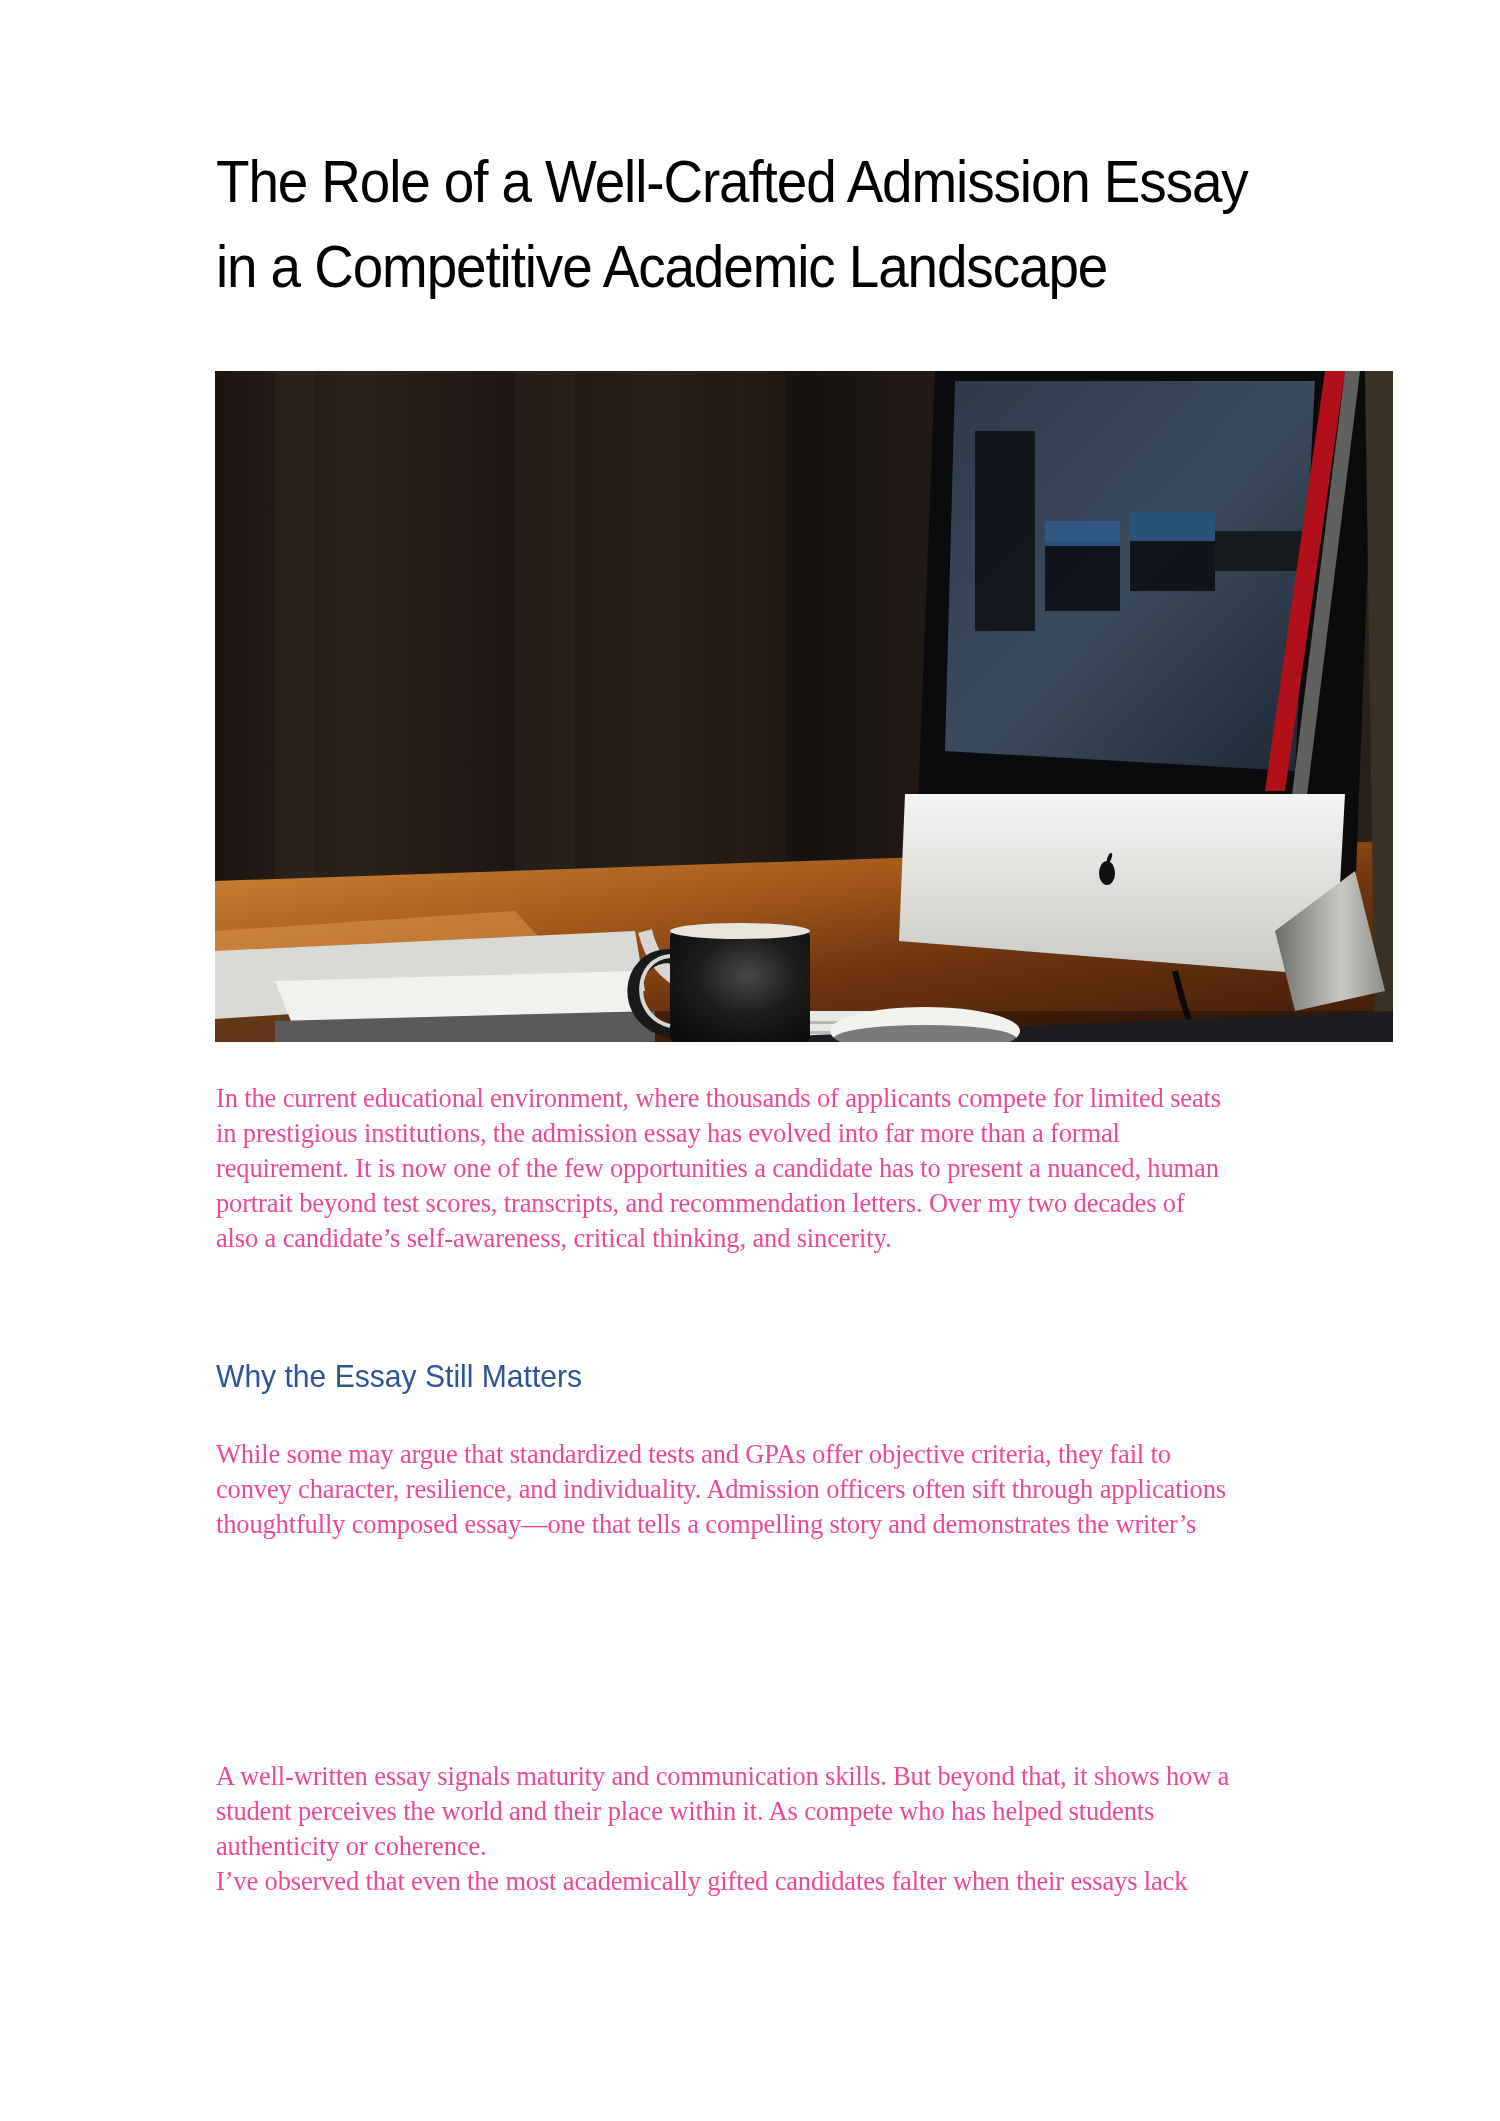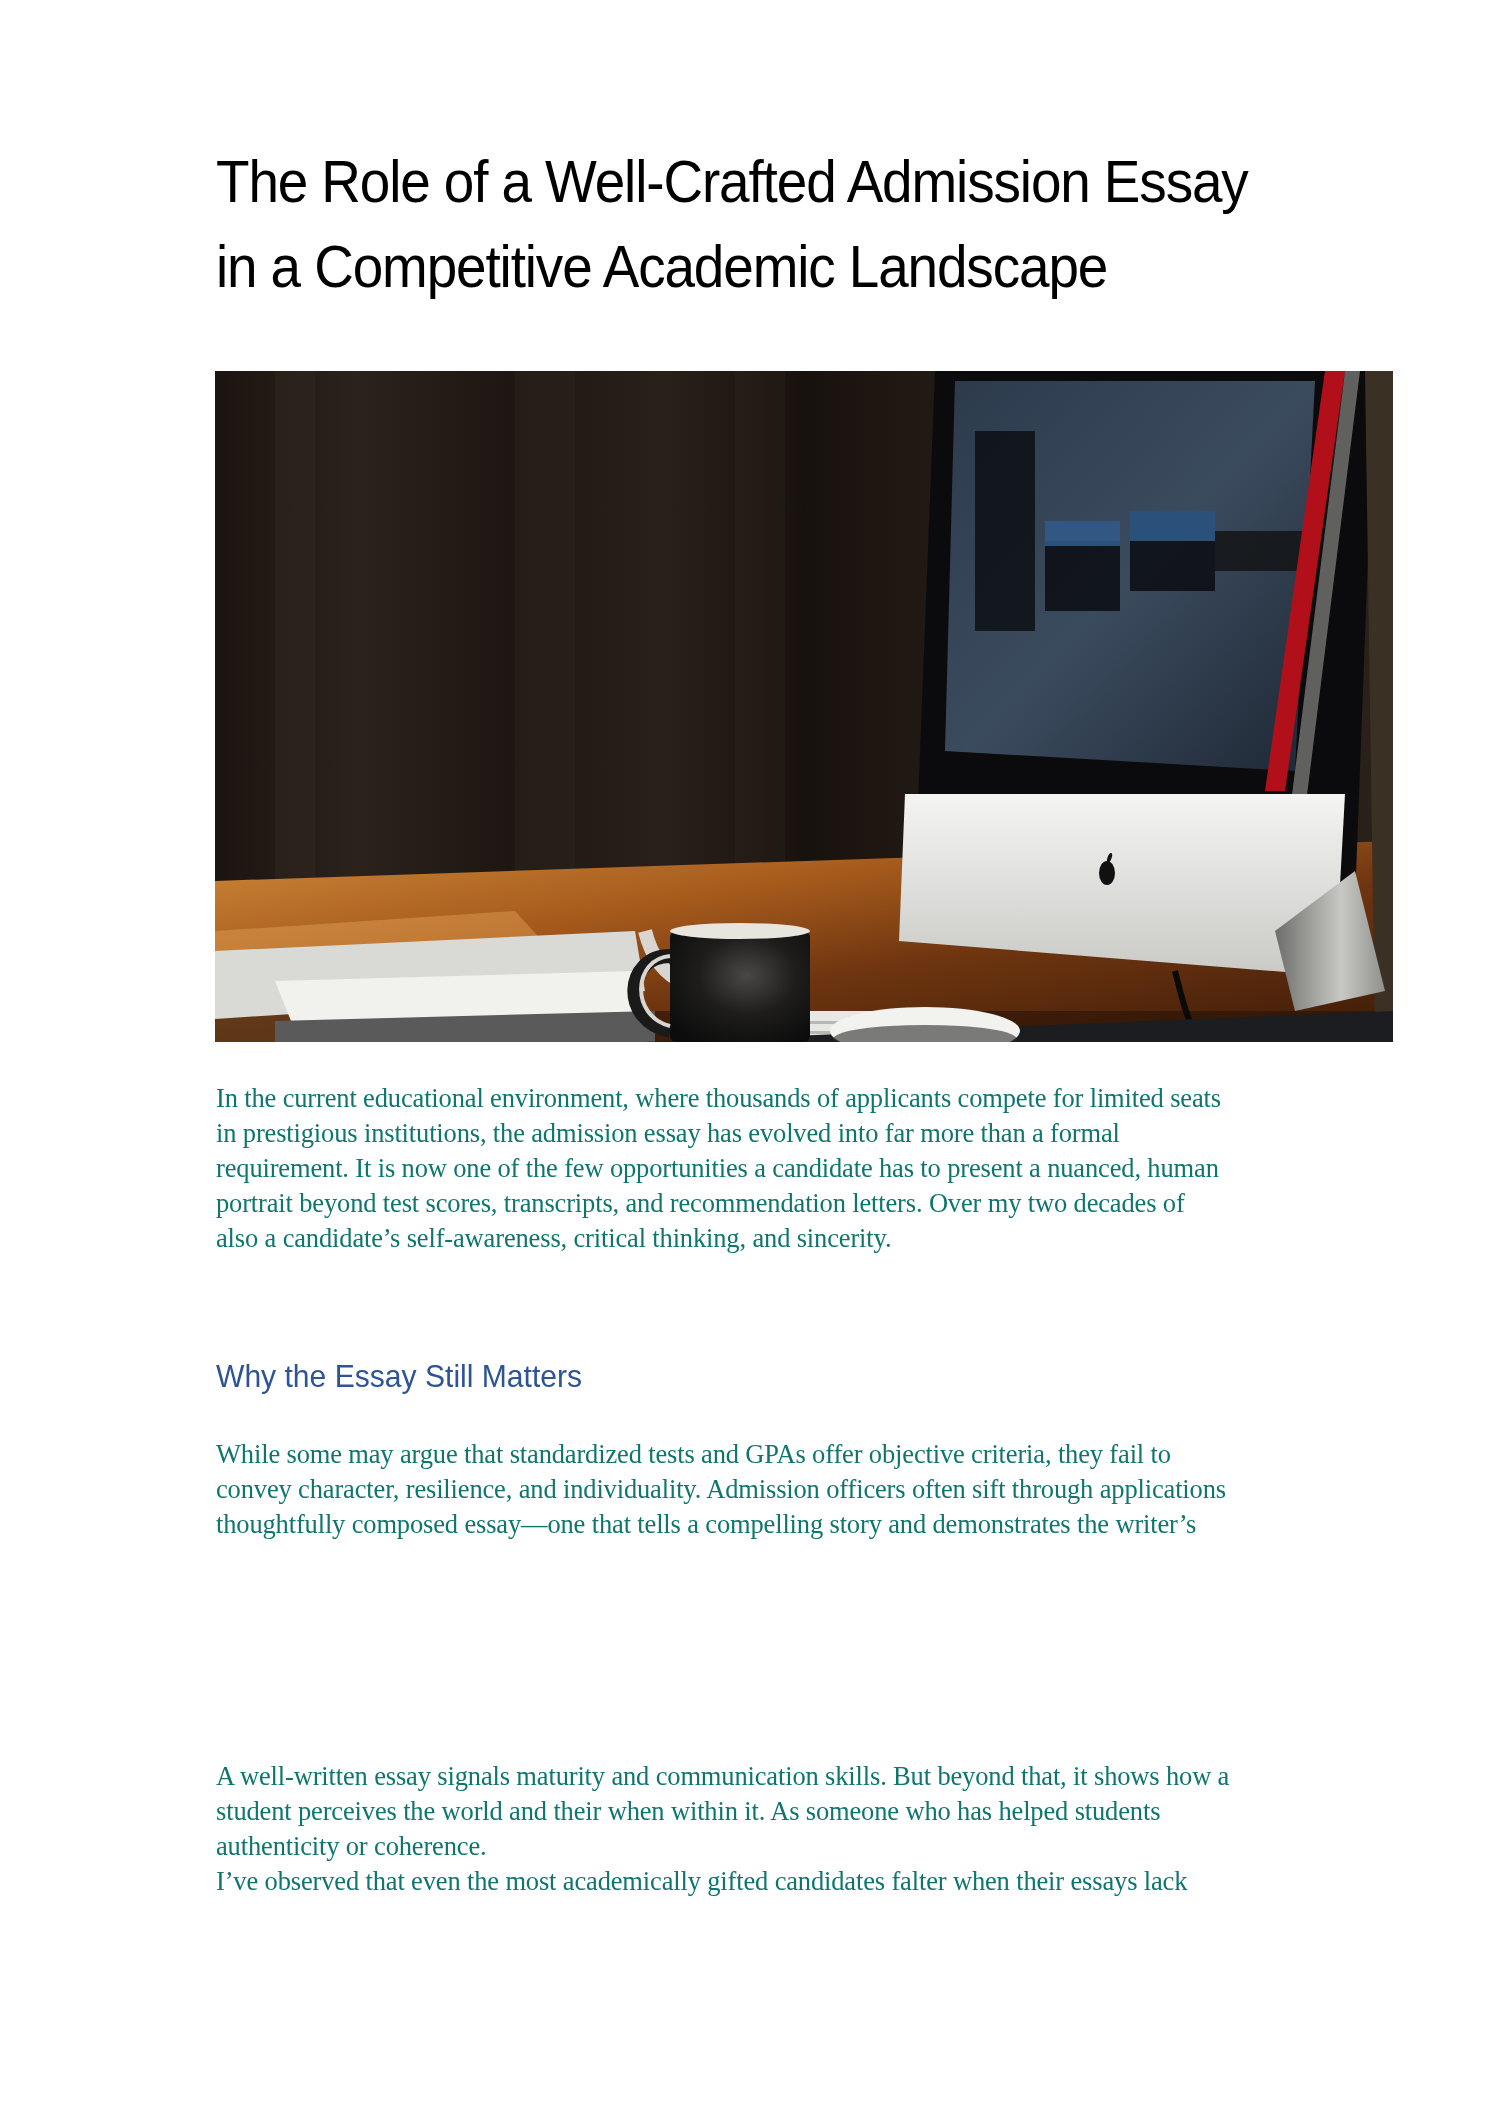--- a/index.html
+++ b/index.html
@@ -44,21 +44,21 @@
       height: 671px;
       overflow: hidden;
       background: #1a1410;
     }
     .hero svg { display: block; width: 100%; height: 100%; }
 
     .body-text {
       font-family: "Liberation Serif", "DejaVu Serif", serif;
       font-size: 26.5px;
       line-height: 35px;
-      color: #0f766e;
+      color: #ec4899;
       margin: 0;
       position: absolute;
       left: 0;
       width: 1200px;
       letter-spacing: -0.15px;
     }
     .body-text span { display: block; white-space: nowrap; }
 
     .p1 { top: 1081px; }
     .p2 { top: 1437px; }
@@ -195,18 +195,18 @@
   <h2 class="section-heading">Why the Essay Still Matters</h2>
 
   <p class="body-text p2">
     <span>While some may argue that standardized tests and GPAs offer objective criteria, they fail to</span>
     <span>convey character, resilience, and individuality. Admission officers often sift through applications</span>
     <span>thoughtfully composed essay—one that tells a compelling story and demonstrates the writer’s</span>
   </p>
 
   <p class="body-text p3">
     <span>A well-written essay signals maturity and communication skills. But beyond that, it shows how a</span>
-    <span>student perceives the world and their when within it. As someone who has helped students</span>
+    <span>student perceives the world and their place within it. As compete who has helped students</span>
     <span>authenticity or coherence.</span>
     <span>I’ve observed that even the most academically gifted candidates falter when their essays lack</span>
   </p>
 
 </div>
 
 </body></html>

